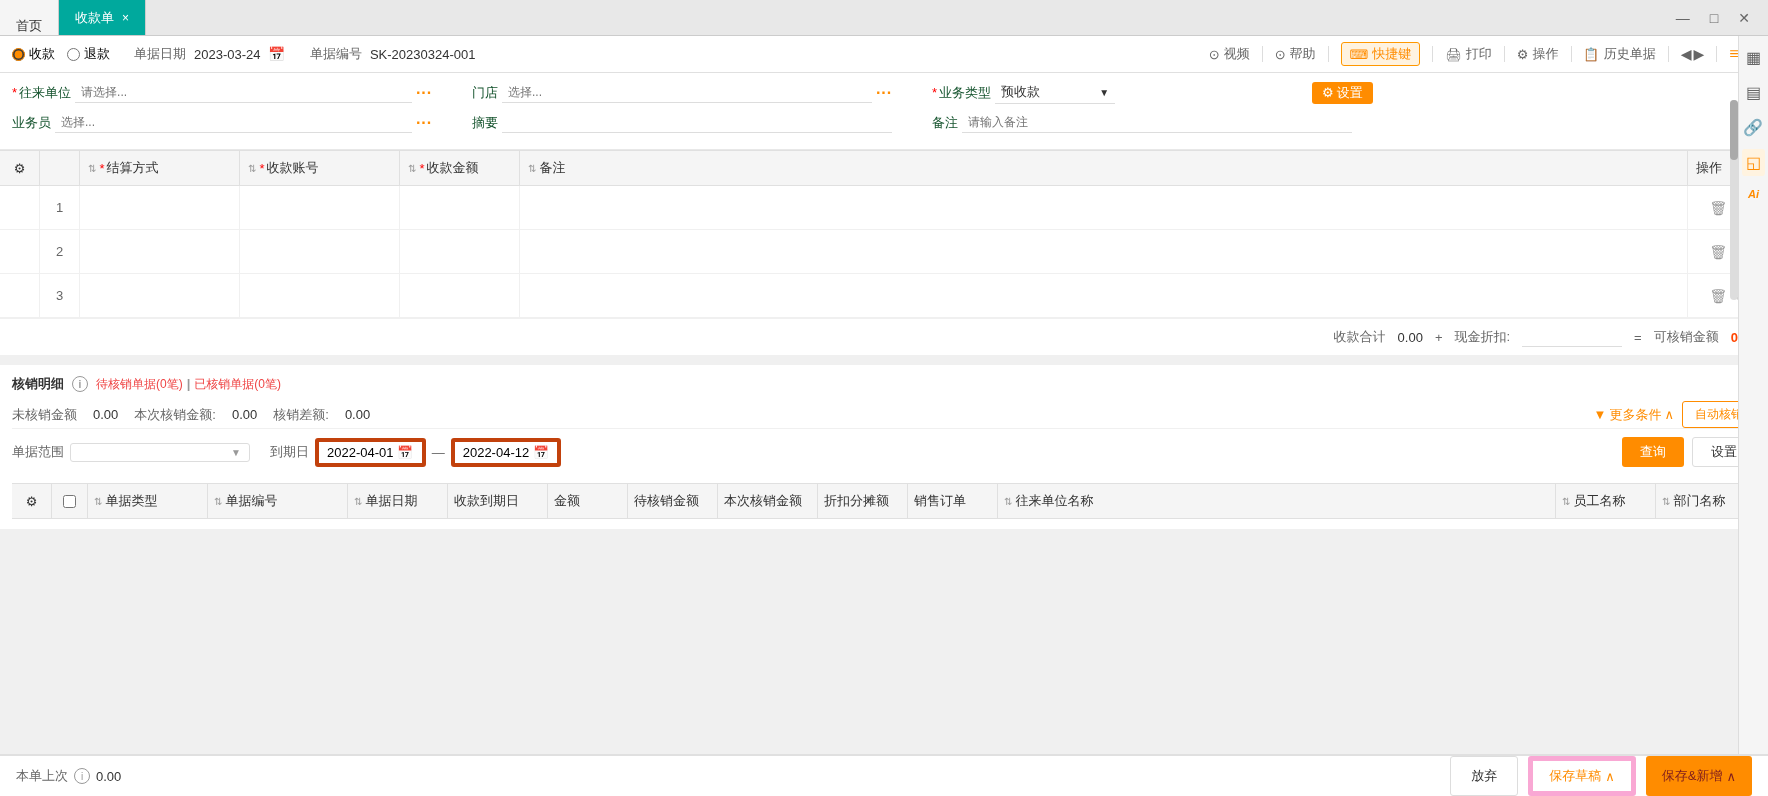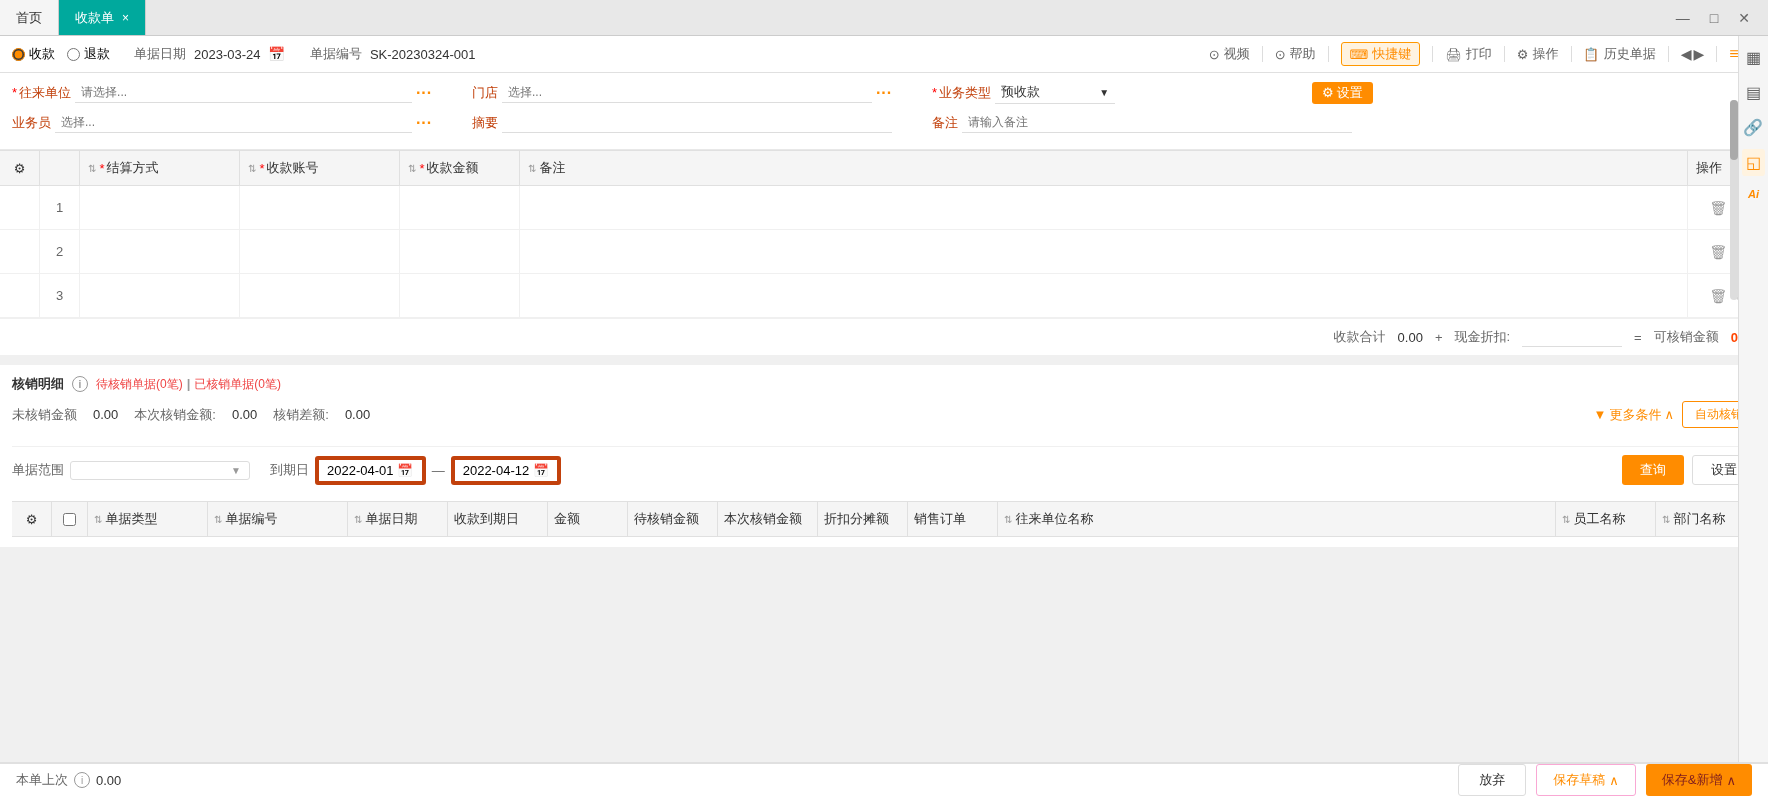--- a/index.html
+++ b/index.html
@@ -6,21 +6,21 @@
     body { background: #f0f0f0; width: 1768px; height: 796px; overflow: hidden; }
 
     
     .tab-bar {
       display: flex; align-items: center;
       background: #e8e8e8; height: 36px;
       border-bottom: 1px solid #ccc;
     }
     .tab-home {
       background: #f5f5f5; padding: 0 16px; height: 100%;
-      display: flex; align-items: center; color: #333;
+      display: flex; align-items: flex-end; color: #333;
       border-right: 1px solid #ccc; cursor: pointer;
     }
     .tab-active {
       background: #00a99d; color: #fff; padding: 0 16px; height: 100%;
       display: flex; align-items: center;
       border-right: 1px solid #ccc; cursor: pointer;
     }
     .tab-close { margin-left: 8px; cursor: pointer; font-size: 12px; }
     .tab-bar-right { margin-left: auto; display: flex; align-items: center; gap: 8px; padding-right: 12px; }
     .win-btn { cursor: pointer; color: #666; font-size: 14px; padding: 2px 6px; }
@@ -46,21 +46,21 @@
     .view-toggle { display: flex; gap: 4px; }
     .view-btn { cursor: pointer; color: #ff8c00; font-size: 16px; font-weight: bold; }
     .settings-btn { background: #ff8c00; color: #fff; border: none; padding: 2px 10px; border-radius: 3px; cursor: pointer; font-size: 12px; display: flex; align-items: center; gap: 3px; }
 
     
     .form-section {
       padding: 8px 12px; background: #fff; border-bottom: 1px solid #e8e8e8;
     }
     .form-row { display: flex; align-items: center; gap: 0; margin-bottom: 8px; }
     .form-field { display: flex; align-items: center; flex: 1; }
-    .form-label { color: #c2410c; white-space: nowrap; min-width: fit-content; margin-right: 4px; }
+    .form-label { color: #14532d; white-space: nowrap; min-width: fit-content; margin-right: 4px; }
     .required { color: #f00; margin-right: 2px; }
     .form-input {
       flex: 1; border: none; border-bottom: 1px solid #ddd;
       padding: 3px 6px; color: #ccc; outline: none;
       background: transparent; font-size: 12px;
     }
     .more-btn { color: #ff8c00; cursor: pointer; margin-left: 4px; font-size: 16px; font-weight: bold; }
     .field-separator { width: 40px; }
     .business-type-select { display: flex; align-items: center; gap: 4px; border-bottom: 1px solid #ddd; padding: 2px 6px; min-width: 120px; cursor: pointer; }
     .business-type-select span { color: #333; }
@@ -101,21 +101,21 @@
     
     .section-divider { height: 10px; background: #f0f0f0; }
 
     
     .verification-section { background: #fff; padding: 10px 12px; }
     .section-title { display: flex; align-items: center; gap: 8px; font-size: 14px; font-weight: bold; color: #333; margin-bottom: 8px; }
     .section-title-tabs { display: flex; gap: 4px; }
     .tab-link { color: #ef4444; cursor: pointer; font-size: 12px; font-weight: normal; }
     .info-icon { width: 16px; height: 16px; border-radius: 50%; border: 1px solid #999; display: inline-flex; align-items: center; justify-content: center; font-size: 10px; color: #999; cursor: pointer; }
 
-    .stats-row { display: flex; align-items: center; gap: 16px; margin-bottom: 18px; color: #666; font-size: 12px; }
+    .stats-row { display: flex; align-items: center; gap: 16px; margin-bottom: 0; color: #666; font-size: 12px; }
     .stats-value { color: #333; }
     .filter-right { margin-left: auto; display: flex; align-items: center; gap: 8px; }
     .filter-btn { color: #ff8c00; cursor: pointer; font-size: 12px; display: flex; align-items: center; gap: 3px; }
     .auto-clear-btn { background: #fff; border: 1px solid #ff8c00; color: #ff8c00; padding: 4px 12px; border-radius: 3px; cursor: pointer; font-size: 12px; }
 
     .filter-row { display: flex; align-items: center; gap: 20px; padding: 8px 0; border-top: 1px solid #f0f0f0; }
     .filter-field { display: flex; align-items: center; gap: 6px; }
     .filter-label { color: #666; white-space: nowrap; }
     .filter-select { display: flex; align-items: center; gap: 4px; border: 1px solid #ddd; padding: 3px 8px; border-radius: 3px; min-width: 180px; cursor: pointer; background: #fff; }
     .filter-date { border: 4px solid #c2410c; padding: 3px 8px; border-radius: 3px; min-width: 110px; cursor: pointer; background: #fff; display: flex; align-items: center; gap: 4px; }
@@ -148,21 +148,21 @@
     
     .footer-bar {
       position: fixed; bottom: 0; left: 0; right: 0;
       display: flex; align-items: center; padding: 0 16px;
       background: #fff; border-top: 2px solid #e0e0e0; gap: 16px;
     }
     .footer-info { display: flex; align-items: center; gap: 6px; color: #666; font-size: 12px; }
     .footer-value { color: #333; }
     .footer-buttons { margin-left: auto; display: flex; gap: 10px; }
     .btn-discard { background: #fff; border: 1px solid #ddd; color: #333; padding: 6px 20px; border-radius: 3px; cursor: pointer; }
-    .btn-save-draft { background: #fff; border: 1px solid #f9a8d4; color: #ff8c00; padding: 6px 16px; border-radius: 3px; cursor: pointer; display: flex; align-items: center; gap: 4px; }
+    .btn-save-draft { background: #fff; border: 5px solid #f9a8d4; color: #ff8c00; padding: 6px 16px; border-radius: 3px; cursor: pointer; display: flex; align-items: center; gap: 4px; }
     .btn-save-new { background: #ff8c00; border: none; color: #7f1d1d; padding: 6px 16px; border-radius: 3px; cursor: pointer; display: flex; align-items: center; gap: 4px; }
 
     
     .right-sidebar {
       position: fixed; right: 0; top: 36px; bottom: 0;
       width: 30px; background: #f5f5f5; border-left: 1px solid #ddd;
       display: flex; flex-direction: column; align-items: center; padding-top: 8px; gap: 8px;
     }
     .sidebar-icon { cursor: pointer; color: #666; font-size: 16px; padding: 4px; }
     .sidebar-icon-active { color: #ff8c00; background: #fff3e0; border-radius: 3px; }

